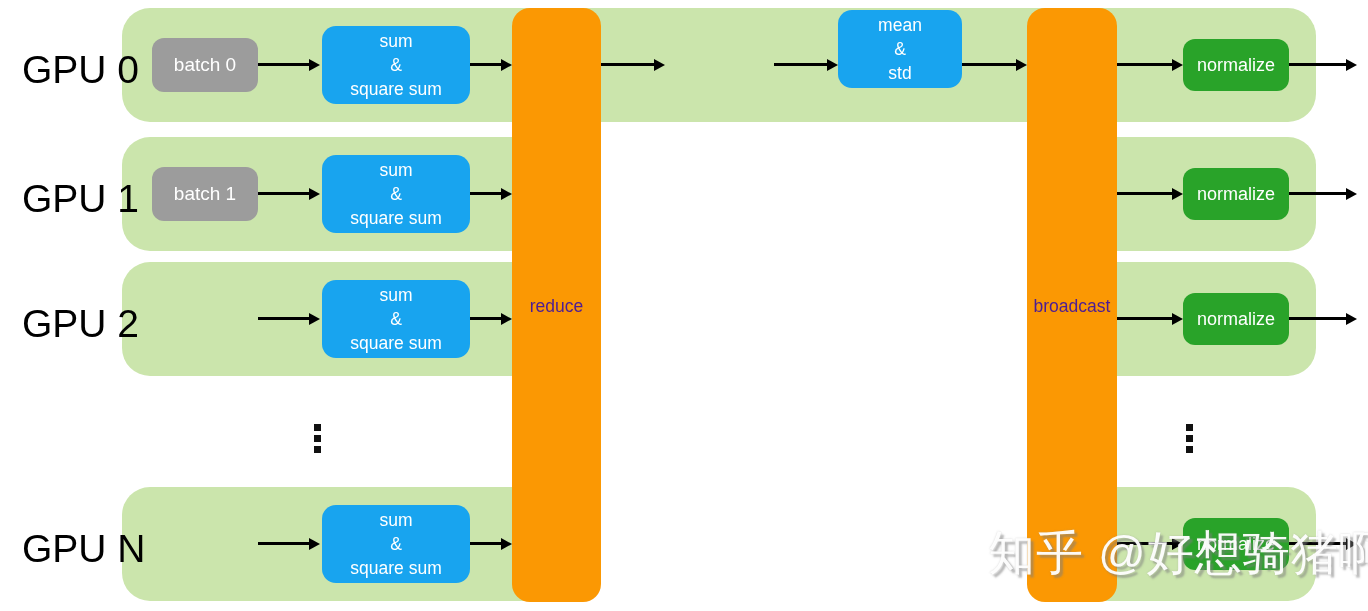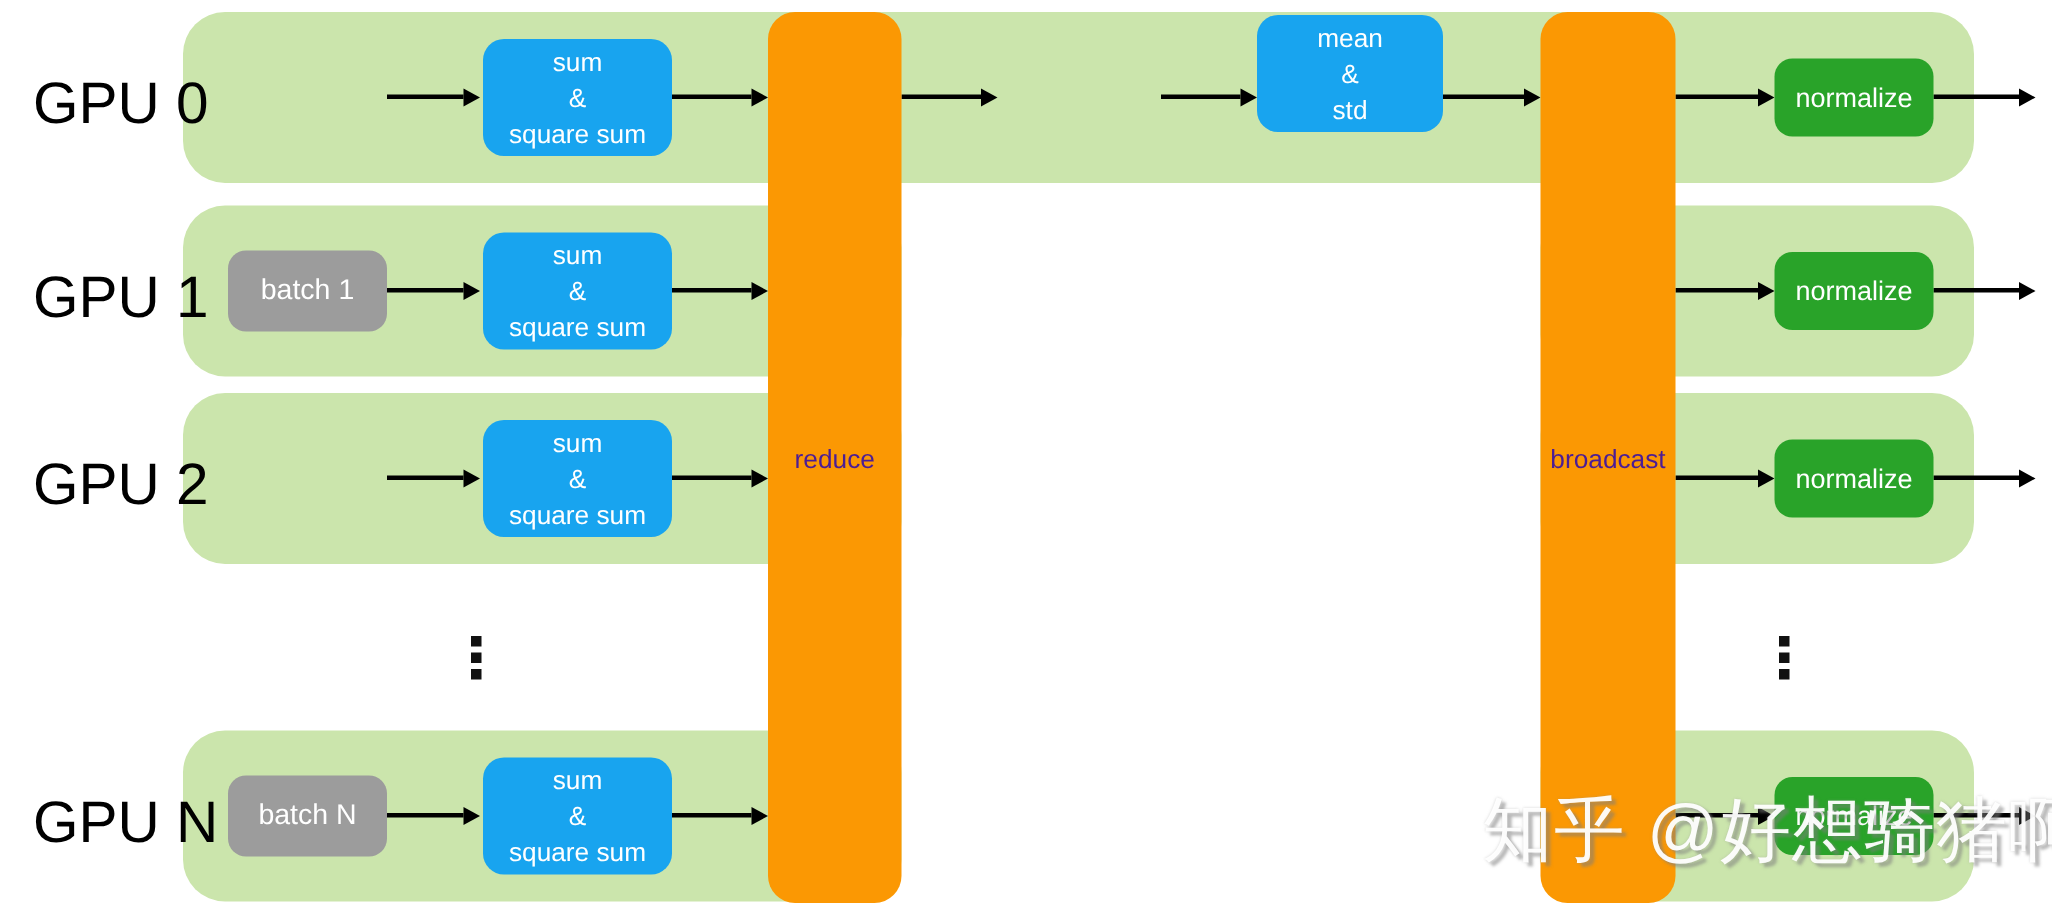--- a/index.html
+++ b/index.html
@@ -7,21 +7,21 @@
     position:relative;width:1368px;height:611px;overflow:hidden;
     font-family:"Liberation Sans","DejaVu Sans",sans-serif;background:#fff;
   }
   .band{position:absolute;height:114px;border-radius:28px;background:#cbe5ac;z-index:1;}
   .bar{position:absolute;top:8px;width:89px;height:594px;background:#fb9803;border-radius:18px;z-index:3;}
   .bar-label{position:absolute;left:0;top:288px;width:100%;text-align:center;color:#4c1d95;font-size:17.5px;z-index:4;}
   .gpu-label{position:absolute;color:#000;font-size:39px;font-weight:400;z-index:2;white-space:nowrap;}
   .box{position:absolute;display:flex;flex-direction:column;align-items:center;justify-content:center;
        color:#fff;text-align:center;z-index:4;}
   .batch{width:106px;height:54px;background:#9c9c9c;border-radius:12px;font-size:19px;}
-  .bluebox{width:126px;height:78px;background:#18a4ef;border-radius:14px;font-size:17.5px;line-height:24px;}
+  .bluebox{width:148px;height:78px;background:#18a4ef;border-radius:14px;font-size:17.5px;line-height:24px;}
   .greenbox{height:52px;background:#29a329;border-radius:12px;font-size:18px;}
   .compute{width:108px;}
   .normalize{width:106px;}
   .arrow{position:absolute;height:3px;background:#000;z-index:2;}
   .arrow::after{content:"";position:absolute;right:-11px;top:50%;transform:translateY(-50%);
     width:0;height:0;border-left:11px solid #000;border-top:6px solid transparent;border-bottom:6px solid transparent;}
   .dots{position:absolute;display:flex;flex-direction:column;gap:4px;z-index:2;}
   .dots span{width:7px;height:7px;background:#111;display:block;}
   .watermark{position:absolute;left:988px;top:522px;z-index:9;color:rgba(255,255,255,0.95);
     font-size:47px;letter-spacing:1px;white-space:nowrap;
@@ -45,20 +45,23 @@
   <div class="gpu-label" style="left:22px;top:302px">GPU 2</div>
   <div class="gpu-label" style="left:22px;top:527px">GPU N</div>
 
   <div class="bar" style="left:512px">
     <div class="bar-label">reduce</div>
   </div>
   <div class="bar" style="left:1027px;width:90px">
     <div class="bar-label">broadcast</div>
   </div>
 
+  <div class="box batch" style="left:152px;top:38px">
+    <span>batch 0</span>
+  </div>
   <div class="arrow" style="left:258px;top:63px;width:51px"></div>
   <div class="box bluebox" style="left:322px;top:26px">
     <span>sum</span>
     <span>&amp;</span>
     <span>square sum</span>
   </div>
   <div class="arrow" style="left:448px;top:63px;width:53px"></div>
   <div class="arrow" style="left:601px;top:63px;width:53px"></div>
   <div class="arrow" style="left:774px;top:63px;width:53px"></div>
   <div class="box bluebox" style="left:838px;top:10px;width:124px">
@@ -106,23 +109,20 @@
     <span></span>
       <span></span>
       <span></span>
   </div>
   <div class="dots" style="left:1186px;top:424px">
     <span></span>
       <span></span>
       <span></span>
   </div>
 
-  <div class="box batch" style="left:152px;top:517px">
-    <span>batch N</span>
-  </div>
   <div class="arrow" style="left:258px;top:542px;width:51px"></div>
   <div class="box bluebox" style="left:322px;top:505px">
     <span>sum</span>
     <span>&amp;</span>
     <span>square sum</span>
   </div>
   <div class="arrow" style="left:448px;top:542px;width:53px"></div>
   <div class="arrow" style="left:1117px;top:542px;width:55px"></div>
   <div class="box greenbox normalize" style="left:1183px;top:518px">
     <span>normalize</span>

